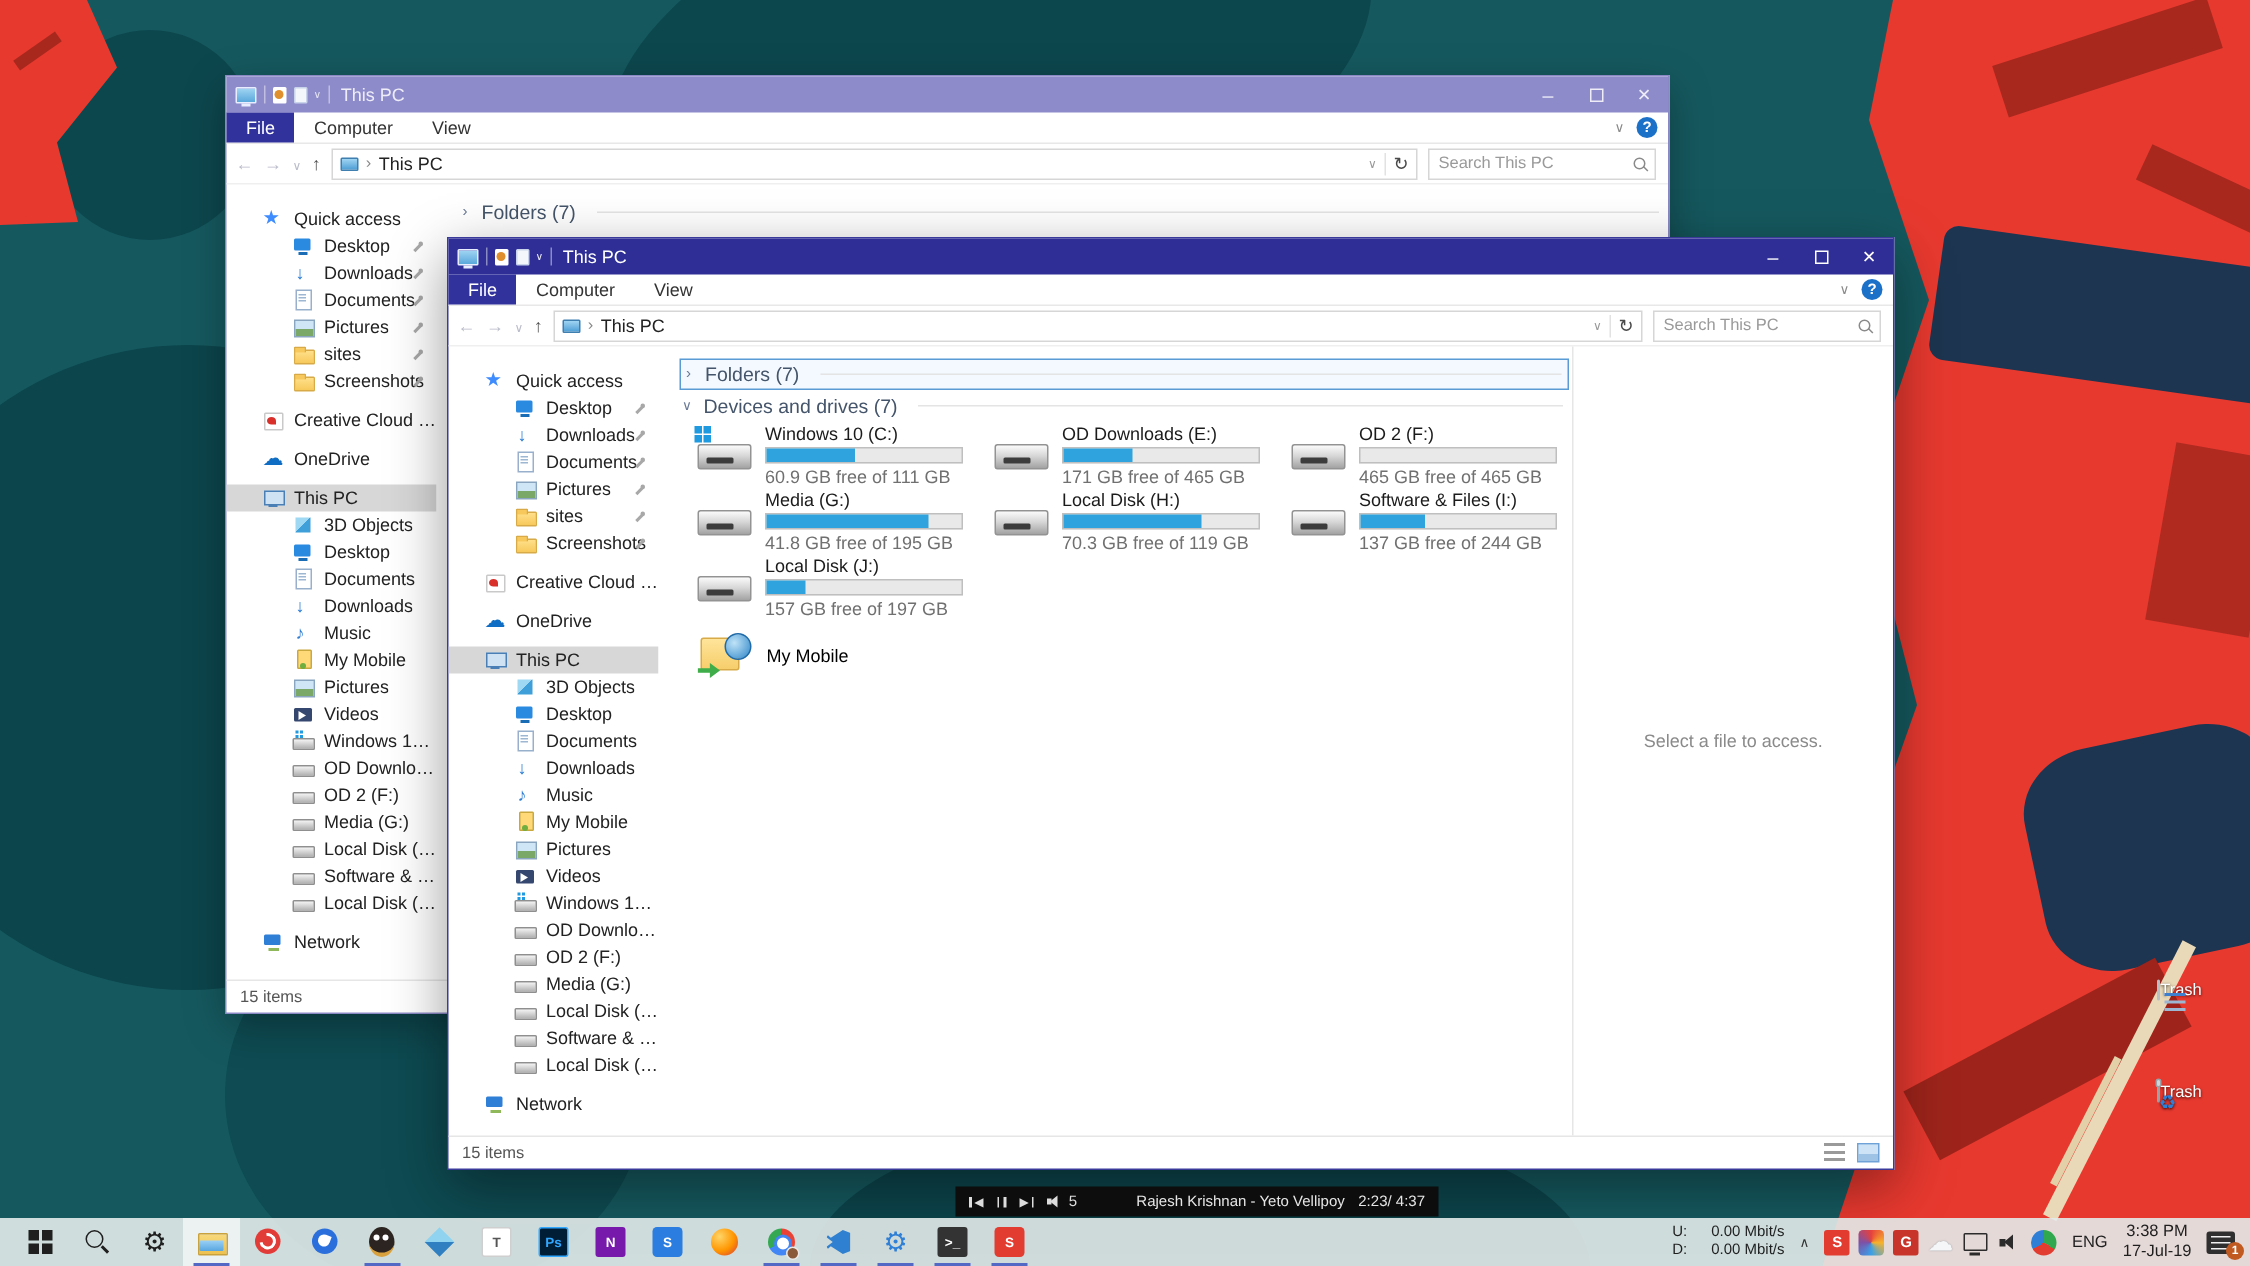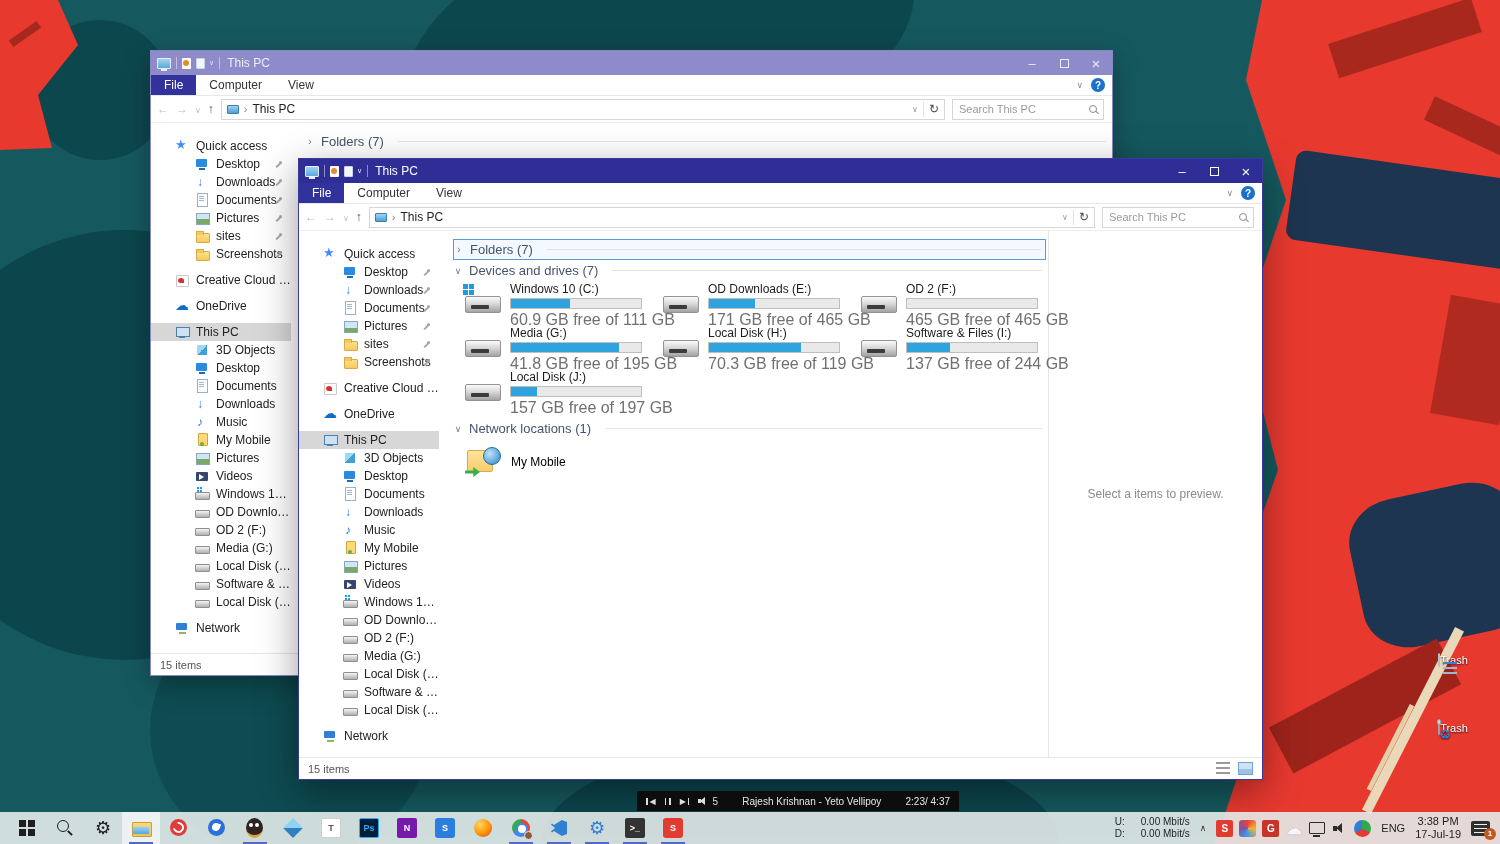--- a/index.html
+++ b/index.html
@@ -117,21 +117,21 @@
   .rule{flex:1;height:1px;background:#e4e4e4;margin-left:8px;margin-right:4px}
   .folders-row.selected{border:1px solid #5b9bd5;background:rgba(190,222,248,.18)}
   .drive-grid{display:grid;grid-template-columns:repeat(3,198px);margin:1px 0 0 12px}
   .drive{display:flex;gap:9px;height:44px;align-items:flex-start}
   .drv{width:36px;height:17px;background:linear-gradient(#fbfbfb,#d8d8d8 45%,#a3a3a3);border:1px solid #939393;border-radius:2px;position:relative;margin-top:14px;flex:none}
   .drv::after{content:"";position:absolute;left:5px;bottom:3px;width:18px;height:4px;background:#3c3c3c;border-radius:1px}
   .drv[data-os="true"]::before{content:"";position:absolute;left:-3px;top:-13px;width:5px;height:5px;background:#1f9ae0;box-shadow:6px 0 0 #1f9ae0,0 6px 0 #1f9ae0,6px 6px 0 #1f9ae0}
   .drive-name{line-height:15px;color:#1b1b1b;white-space:nowrap}
   .drive-bar{width:132px;height:11px;border:1px solid #bfbfbf;background:#e9e9e9;margin:1px 0 2px}
   .drive-bar i{display:block;height:100%;background:#2ea3de}
-  .drive-free{font-size:16px;color:#707070;white-space:nowrap}
+  .drive-free{font-size:12px;color:#707070;white-space:nowrap}
   .net-sec{margin-top:4px}
   .nitem{display:flex;align-items:center;gap:10px;height:42px;margin-left:12px;margin-top:2px}
   .net-ico{width:36px;height:30px;position:relative;flex:none}
   .net-ico .fold{position:absolute;left:2px;top:3px;width:26px;height:22px;background:linear-gradient(#ffe49a,#f6ce6b);border:1px solid #d8ab48;border-radius:2px}
   .net-ico .globe{position:absolute;right:0;top:0;width:18px;height:18px;border-radius:50%;background:radial-gradient(circle at 35% 35%,#bfe3f7,#2f86c8);border:1px solid #1f6aa8}
   .net-ico .garrow{position:absolute;left:0;bottom:0;width:15px;height:10px;background:#3fae4a;clip-path:polygon(0 35%,55% 35%,55% 0,100% 50%,55% 100%,55% 65%,0 65%)}
   .preview{width:214px;flex:none;border-left:1px solid #e6e6e6;display:flex;align-items:center;justify-content:center;color:#8a8a8a;font-size:12px}
 
   .statusbar{height:22px;border-top:1px solid #e6e6e6;display:flex;align-items:center;padding:0 9px;font-size:11px;color:#555;flex:none}
   .vt{width:15px;height:13px;margin-left:8px}
@@ -141,21 +141,21 @@
   
   .mediabar{position:absolute;left:637px;top:791px;width:322px;height:20px;background:#0d0d0d;color:#e6e6e6;display:flex;align-items:center;font-size:10px;gap:9px;padding:0 9px;z-index:5}
   .mctl{display:flex;align-items:center;gap:1px;color:#ddd;font-size:8px}
   .vbar{width:1.5px;height:7px;background:#ddd;display:block}
   .mctl.pause{gap:3px}
   .mctl.prev::after{content:"◀";margin-left:1px}
   .mctl.next::before{content:"▶";margin-right:1px}
   .spk{position:relative;width:10px;height:8px;display:block}
   .spk::before{content:"";position:absolute;left:0;top:2px;width:3px;height:4px;background:#ddd}
   .spk::after{content:"";position:absolute;left:2px;top:0;border-right:5px solid #ddd;border-top:4px solid transparent;border-bottom:4px solid transparent}
-  .mtitle{flex:1;text-align:center;white-space:nowrap;overflow:hidden;text-overflow:ellipsis}
+  .mtitle{flex:1;text-align:right;white-space:nowrap;overflow:hidden;text-overflow:ellipsis}
   .mtime{white-space:nowrap}
 
   
   .taskbar{position:absolute;left:0;top:812px;width:1500px;height:32px;background:rgba(227,235,234,.9);display:flex;z-index:6}
   .tbleft{display:flex;padding-left:8px}
   .titem{width:38px;display:flex;align-items:center;justify-content:center;position:relative}
   .titem[data-open="true"]::after{content:"";position:absolute;left:7px;right:7px;bottom:0;height:2px;background:#5268c4}
   .titem[data-active="true"]{background:rgba(255,255,255,.6)}
   .ticon{width:20px;height:20px;position:relative;display:flex;align-items:center;justify-content:center}
   .tglyph{font-weight:bold;font-size:9px;font-style:normal;position:relative;z-index:2}
@@ -756,39 +756,34 @@
             <span class="drv"></span>
             <span class="drive-info">
               <span class="drive-name" style="display:block">Local Disk (J:)</span>
               <span class="drive-bar" style="display:block">
                 <i style="width: 20%;"></i>
               </span>
               <span class="drive-free" style="display:block">157 GB free of 197 GB</span>
             </span>
           </div>
         </div>
-      <div class="sec-row net-sec">
-        <span class="chev d"></span>
-        <span>Network locations (1)</span>
-        <span class="rule"></span>
-      </div>
       <div>
 
           <div class="nitem">
             <span class="net-ico">
               <i class="fold"></i>
               <i class="globe"></i>
               <i class="garrow"></i>
             </span>
             <span>My Mobile</span>
           </div>
         </div>
     </div>
     <div class="preview">
-      <span>Select a items to preview.</span>
+      <span>Select a file to access.</span>
     </div>
   </div>
   <div class="statusbar">
     <span>15 items</span>
     <span class="spacer"></span>
     <span class="vt listv"></span>
     <span class="vt thumbv"></span>
   </div>
 </div>
 

